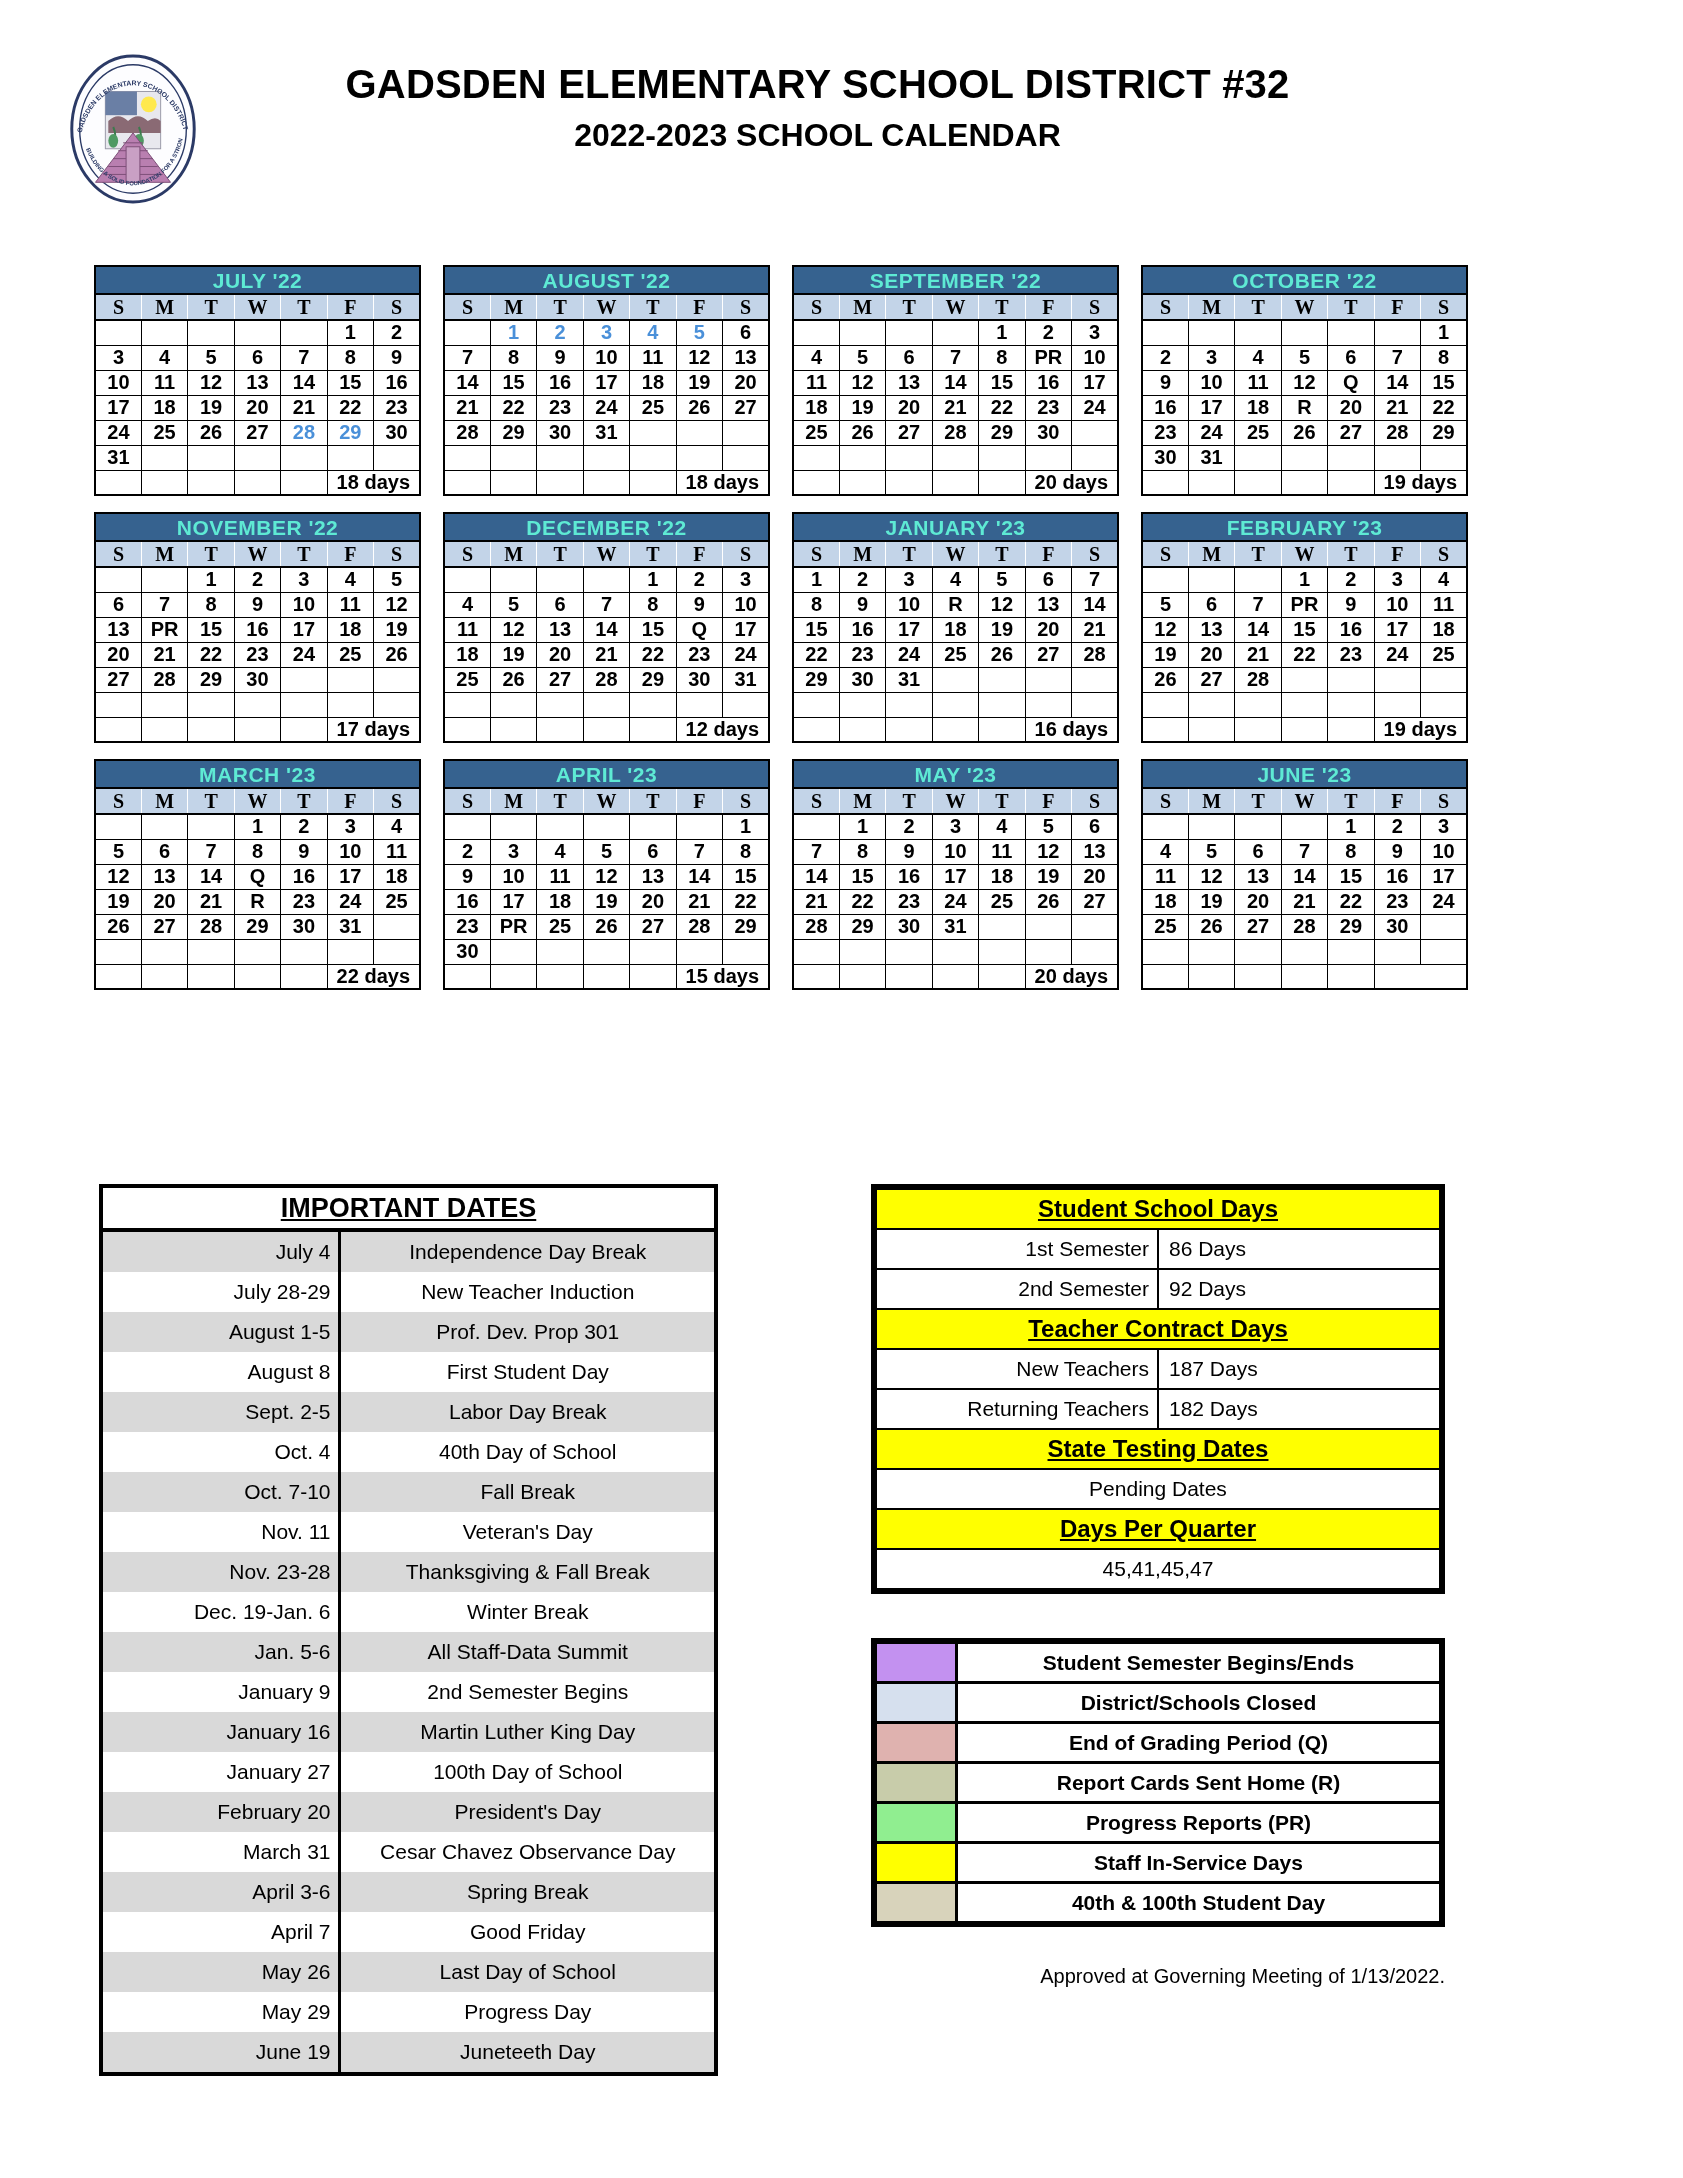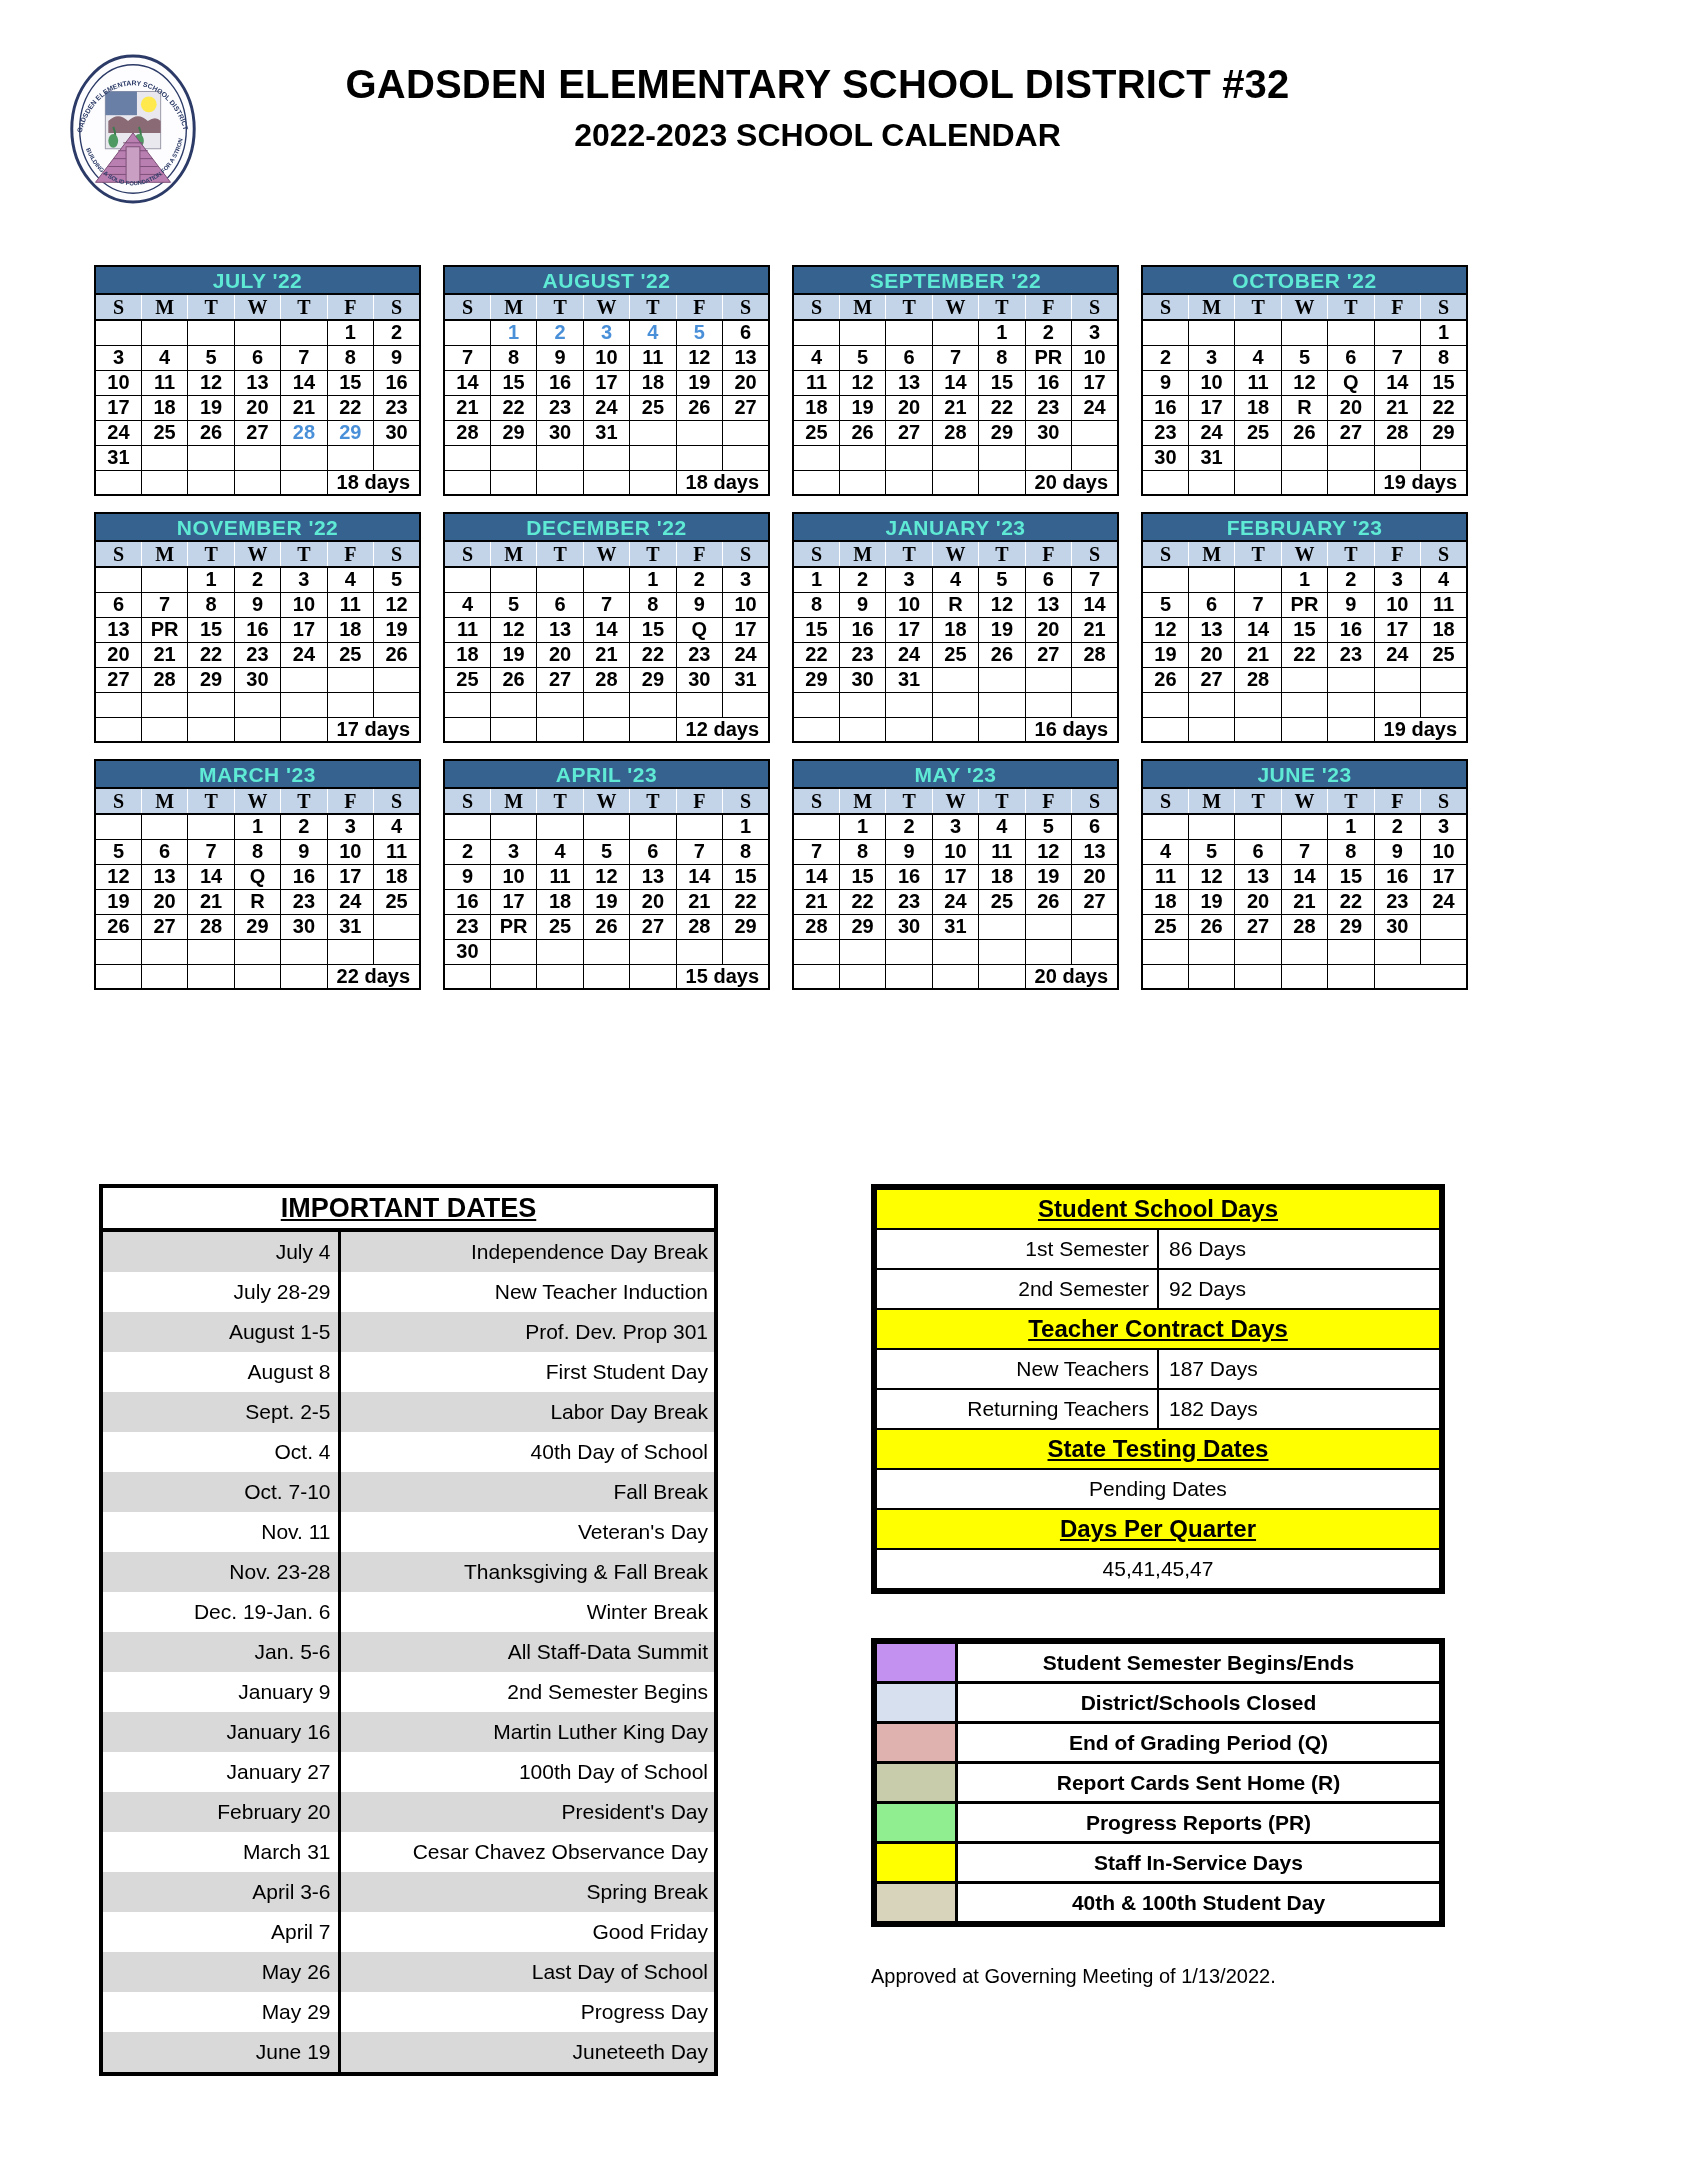--- a/index.html
+++ b/index.html
@@ -60,21 +60,21 @@
     font-size:27px;font-weight:bold;text-align:center;
     text-decoration:underline;line-height:40px;height:40px;
     border-bottom:4px solid #000;background:#fff;
   }
   table.imptab{border-collapse:collapse;width:100%;table-layout:fixed;}
   table.imptab td{
     font-size:21px;height:40px;padding:0 6px;box-sizing:border-box;
     border-right:3px solid #000;
   }
   table.imptab td.d{width:236px;text-align:right;padding-right:7px;}
-  table.imptab td.v{text-align:right;border-right:none;padding-left:7px;}
+  table.imptab td.v{text-align:center;border-right:none;padding-left:7px;}
   table.imptab tr.alt td{background:#d9d9d9;}
 
   
   #infobox{position:absolute;left:871px;top:1184px;width:574px;
     border:4px solid #000;box-sizing:border-box;background:#fff;}
   table.infotab{border-collapse:collapse;width:100%;table-layout:fixed;}
   table.infotab td{
     font-size:21px;height:40px;padding:0 6px;box-sizing:border-box;
     border:2px solid #000;text-align:center;
   }
@@ -95,21 +95,21 @@
   .sw-purple{background:#c391f0;}
   .sw-blue{background:#d6e0ee;}
   .sw-pink{background:#dfb2af;}
   .sw-green{background:#90ee90;}
   .sw-olive{background:#c8ccaa;}
   .sw-yellow{background:#ffff00;}
   .sw-tan{background:#d8d3bb;}
 
   
   #approval{position:absolute;left:871px;top:1965px;width:574px;
-    text-align:left;font-size:20px;}
+    text-align:right;font-size:20px;}
 </style>
 </head>
 <body>
 
 <div id="header">
   <div id="logo">
     <svg width="158" height="158" viewBox="0 0 160 160">
       <ellipse cx="80" cy="80" rx="62" ry="74" fill="#fdfdff" stroke="#2b3a66" stroke-width="3"></ellipse>
       <ellipse cx="80" cy="80" rx="54" ry="65" fill="none" stroke="#2b3a66" stroke-width="1.4"></ellipse>
       <rect x="52" y="42" width="56" height="58" fill="#e8e8ee" stroke="#9a9aa8" stroke-width="1"></rect>

